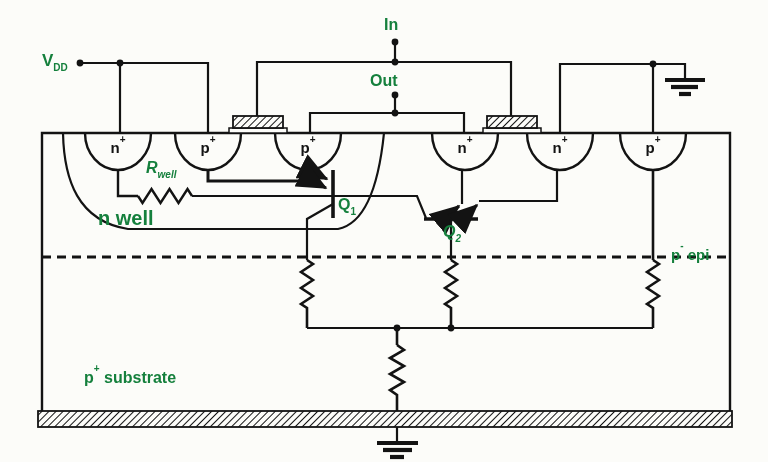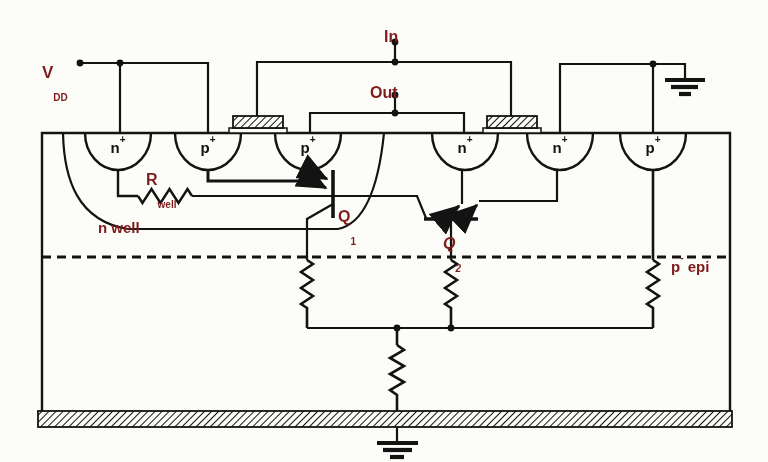--- a/index.html
+++ b/index.html
@@ -2,24 +2,24 @@
 <html><head>
 <meta charset="utf-8">
 <style>
   html,body{margin:0;padding:0;background:#e8e8e6;}
   #stage{
     position:relative;width:768px;height:462px;background:#fcfcf9;
     font-family:"Liberation Sans","DejaVu Sans",sans-serif;color:#131313;
     overflow:hidden;
   }
   #art{position:absolute;left:0;top:0;}
-  .lbl{position:absolute;white-space:nowrap;line-height:1;color:#7f1d1d;margin-top:12px;}
+  .lbl{position:absolute;white-space:nowrap;line-height:1;color:#15803d;}
   .lbl .b{font-size:16px;font-weight:600;}
   .lbl .big{font-size:17px;font-weight:600;}
-  .lbl sub{font-size:10px;font-weight:600;position:relative;top:19px;left:0px;}
+  .lbl sub{font-size:10px;font-weight:600;position:relative;top:1px;left:0px;}
   .lbl sup{font-size:10px;font-weight:700;position:relative;top:-5px;}
   .difflbl{position:absolute;width:36px;text-align:center;font-size:15px;font-weight:700;line-height:1;}
   .difflbl sup{font-size:10px;position:relative;top:-4px;}
 </style>
 </head>
 <body>
 
 <div id="stage">
 
 <svg id="art" width="768" height="462" viewBox="0 0 768 462">
@@ -162,24 +162,25 @@
 
 <div class="lbl" style="left:370px;top:73px;"><span class="b">Out</span></div>
 
 <div class="difflbl" style="left:100px;top:139px;"><span>n</span><sup>+</sup></div>
 <div class="difflbl" style="left:190px;top:139px;"><span>p</span><sup>+</sup></div>
 <div class="difflbl" style="left:290px;top:139px;"><span>p</span><sup>+</sup></div>
 <div class="difflbl" style="left:447px;top:139px;"><span>n</span><sup>+</sup></div>
 <div class="difflbl" style="left:542px;top:139px;"><span>n</span><sup>+</sup></div>
 <div class="difflbl" style="left:635px;top:139px;"><span>p</span><sup>+</sup></div>
 
-<div class="lbl" style="left:146px;top:160px;"><span class="b">R</span><sub>well</sub></div>
+<div class="lbl" style="left:146px;top:160px;font-style:italic;"><span class="b">R</span><sub>well</sub></div>
 
-<div class="lbl" style="left:98px;top:208px;font-size:15px;font-weight:600;"><span>n well</span></div>
+<div class="lbl" style="left:98px;top:208px;font-size:20px;font-weight:600;"><span>n well</span></div>
 
 <div class="lbl" style="left:338px;top:197px;"><span class="b" style="font-weight:700;">Q</span><sub style="font-weight:700;">1</sub></div>
 
 <div class="lbl" style="left:443px;top:224px;font-style:italic;"><span class="b" style="font-weight:700;">Q</span><sub style="font-weight:700;">2</sub></div>
 
 <div class="lbl" style="left:671px;top:246px;font-size:15px;font-weight:600;"><span>p</span><sup>-</sup><span> epi</span></div>
 
+<div class="lbl" style="left:84px;top:369px;font-size:16px;font-weight:600;"><span>p</span><sup>+</sup><span> substrate</span></div>
 
 </div>
 
 </body></html>

